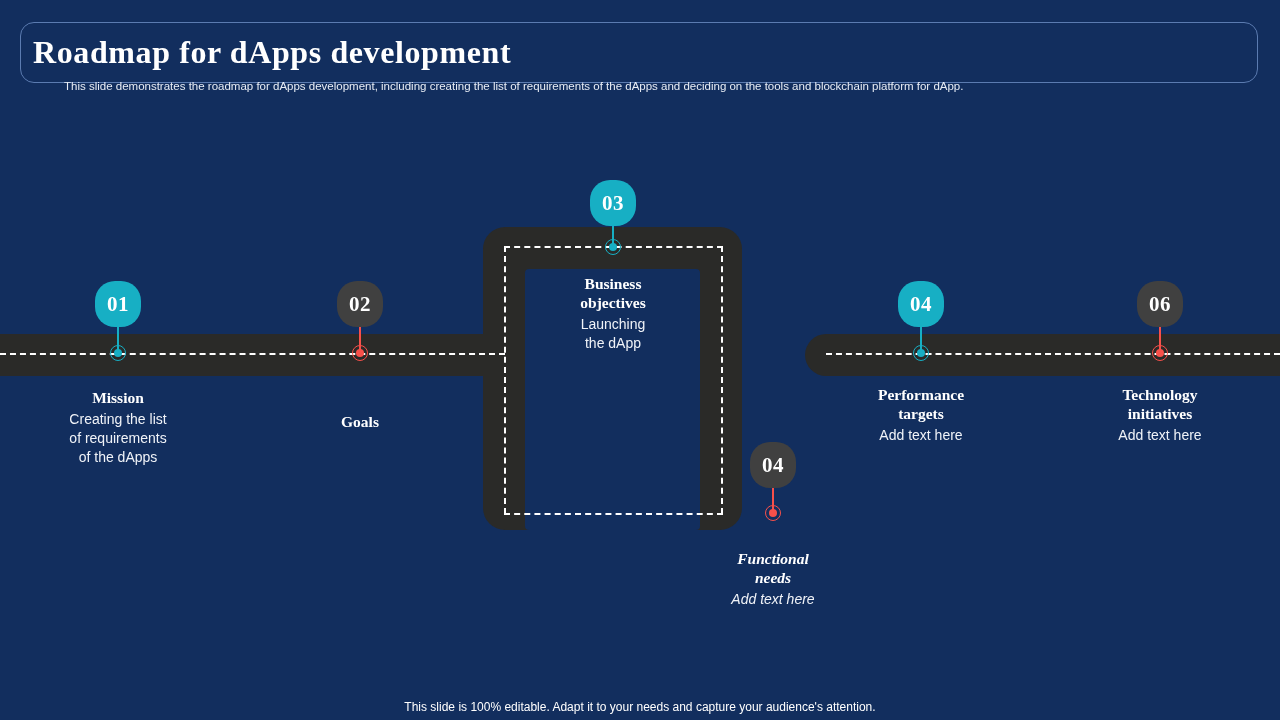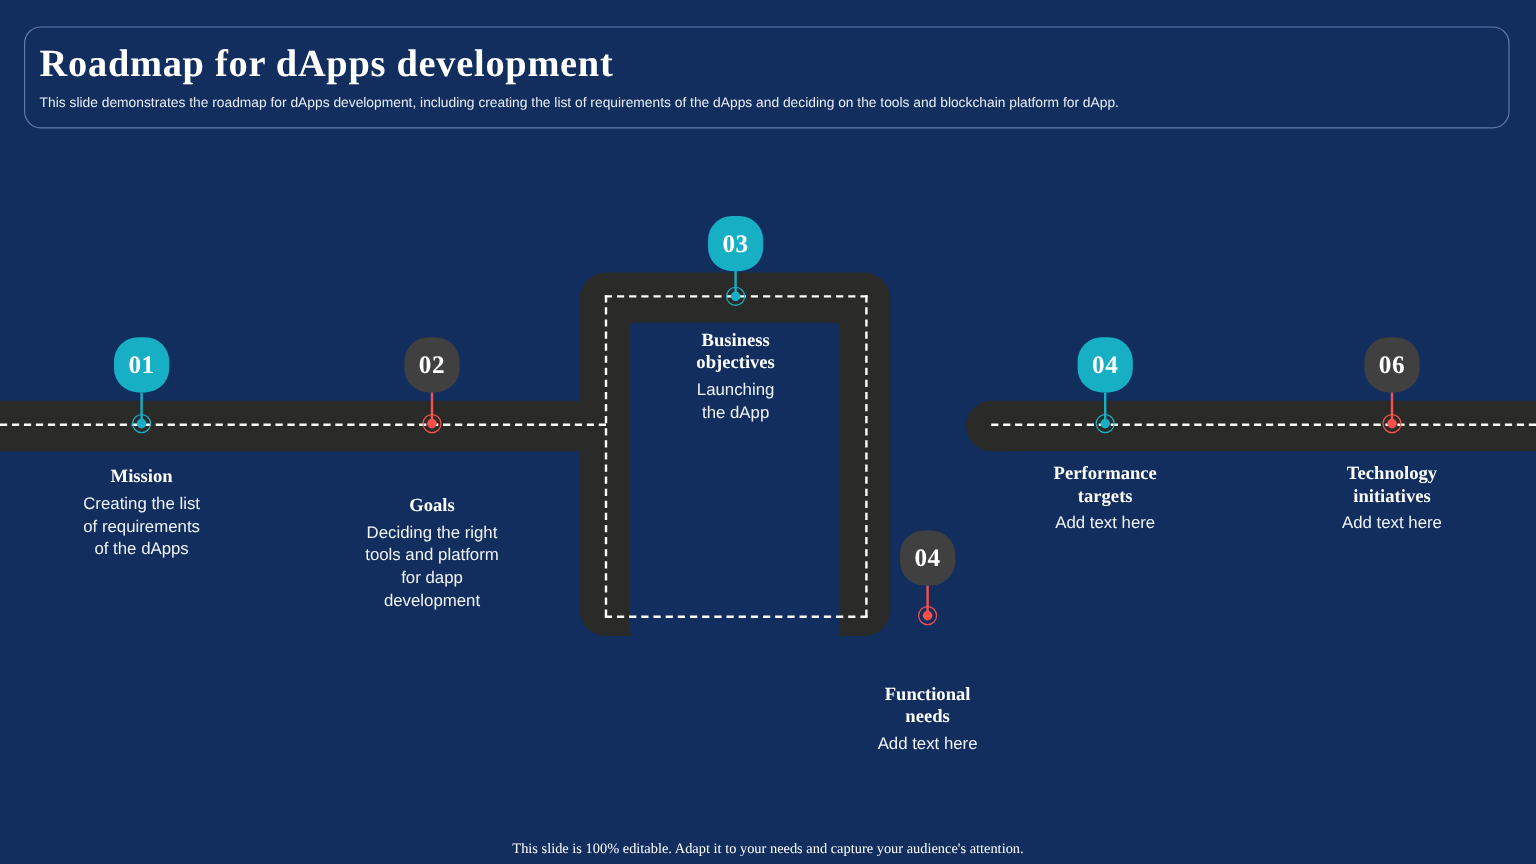--- a/index.html
+++ b/index.html
@@ -21,21 +21,21 @@
     height: 720px;
     background: #122E5E;
   }
 
   
   #header {
     position: absolute;
     left: 20px;
     top: 22px;
     width: 1238px;
-    height: 85px;
+    height: 61px;
     box-sizing: border-box;
     border: 1px solid #5B7BB0;
     border-radius: 14px;
     padding: 8px 12px 0 12px;
   }
   #slide-title {
     font-family: "Liberation Serif", serif;
     font-size: 32px;
     font-weight: 700;
     color: #FFFFFF;
@@ -44,20 +44,21 @@
     margin: 0;
     white-space: nowrap;
   }
   #slide-subtitle {
     font-family: "Liberation Sans", sans-serif;
     font-size: 11.5px;
     color: #E8EDF5;
     line-height: 16px;
     margin-top: 5px;
     white-space: nowrap;
+    margin-left: 31px;
   }
 
   
   .road {
     position: absolute;
     background: #2A2A28;
   }
   .road-left {
     left: 0;
     top: 334px;
@@ -188,21 +189,21 @@
     text-align: center;
   }
 
   
   #footer {
     position: absolute;
     left: 0;
     top: 700px;
     width: 1280px;
     text-align: center;
-    font-family: Liberation Serif, serif;
+    font-family: Liberation Sans, sans-serif;
     font-size: 12px;
     color: #FFFFFF;
   }
 </style>
 </head>
 <body>
 
 <div id="slide">
 
   <div id="header">
@@ -236,21 +237,20 @@
   </div>
 
   <div class="node">
     <div class="badge red" style="left:337px; top:281px;">
       <span>02</span>
     </div>
     <div class="stem red" style="left:359px; top:327px; height:26px;"></div>
     <div class="dot-ring red" style="left:352px; top:345px;"></div>
     <div class="txt-block" style="left:280px; top:412px; width:160px;">
       <div class="txt-head">Goals</div>
-      <div class="txt-body">Deciding the right<br>tools and platform<br>for dapp<br>development</div>
     </div>
   </div>
 
   <div class="node">
     <div class="badge teal" style="left:590px; top:180px;">
       <span>03</span>
     </div>
     <div class="stem teal" style="left:612px; top:226px; height:20px;"></div>
     <div class="dot-ring teal" style="left:605px; top:239px;"></div>
     <div class="txt-block" style="left:533px; top:274px; width:160px;">
@@ -258,21 +258,21 @@
       <div class="txt-body">Launching<br>the dApp</div>
     </div>
   </div>
 
   <div class="node">
     <div class="badge red" style="left:750px; top:442px;">
       <span>04</span>
     </div>
     <div class="stem red" style="left:772px; top:488px; height:25px;"></div>
     <div class="dot-ring red" style="left:765px; top:505px;"></div>
-    <div class="txt-block" style="left:693px; top:569px; width:160px;">
+    <div class="txt-block" style="left:693px; top:549px; width:160px;font-style:italic;">
       <div class="txt-head">Functional<br>needs</div>
       <div class="txt-body">Add text here</div>
     </div>
   </div>
 
   <div class="node">
     <div class="badge teal" style="left:898px; top:281px;">
       <span>04</span>
     </div>
     <div class="stem teal" style="left:920px; top:327px; height:26px;"></div>

